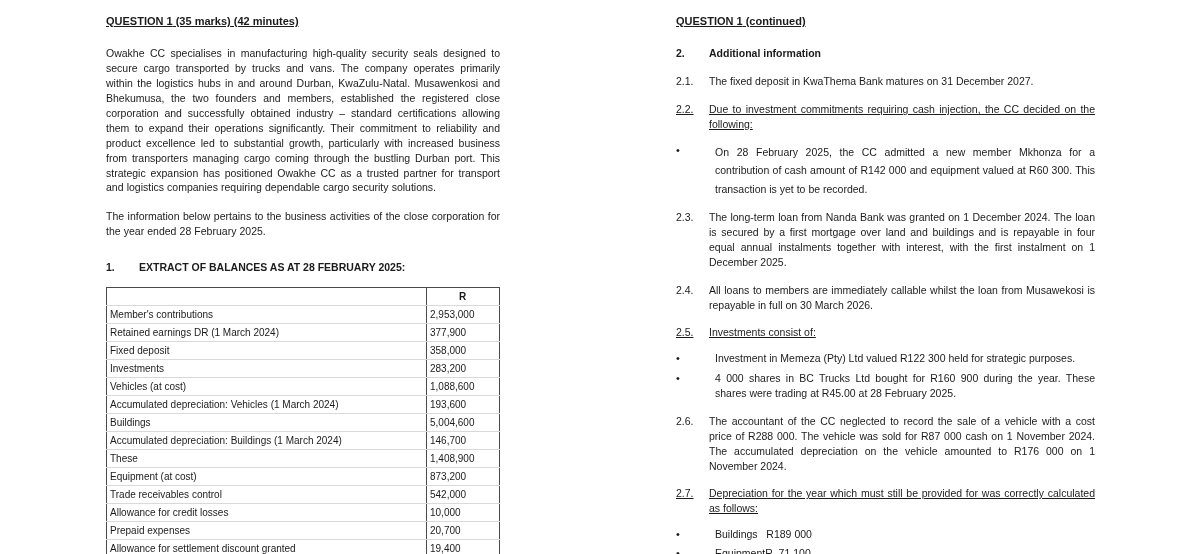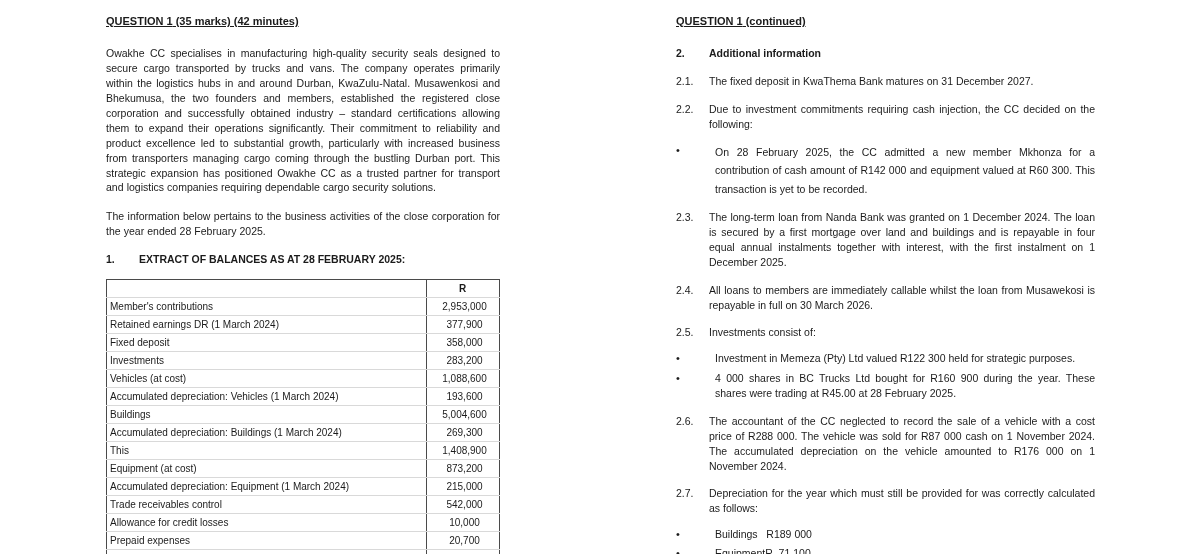--- a/index.html
+++ b/index.html
@@ -49,21 +49,21 @@
   }
 
   
   p.body {
     font-size: 10.5px;
     line-height: 1.42;
     text-align: justify;
     margin: 0 0 14px 0;
     word-spacing: 0.2px;
   }
-  p.body.last { margin-bottom: 14px; }
+  p.body.last { margin-bottom: 22px; }
 
   
   .num-line {
     font-size: 10.5px;
     font-weight: bold;
     margin: 0 0 14px 0;
     display: flex;
   }
   .num-line .n {
     width: 33px;
@@ -91,21 +91,21 @@
   }
   table.balances td.label,
   table.balances th.label {
     text-align: left;
     border-right: 1.5px solid #4a4a4a;
     overflow: hidden;
     white-space: nowrap;
   }
   table.balances td.amount,
   table.balances th.amount {
-    text-align: center;
+    text-align: left;
     width: 73px;
     padding-right: 0;
     white-space: nowrap;
   }
   table.balances th.amount {
     font-weight: bold;
     text-align: center;
     padding-right: 4px;
   }
   table.balances thead th {
@@ -121,21 +121,21 @@
   }
   .sec .n {
     flex: 0 0 33px;
     width: 33px;
   }
   .sec .txt {
     flex: 1 1 auto;
     text-align: justify;
   }
   .sec.bold { font-weight: bold; }
-  .sec.tight { margin-bottom: 11px; }
+  .sec.tight { margin-bottom: 11px; text-decoration: underline; }
 
   .bullet {
     display: flex;
     font-size: 10.5px;
     line-height: 1.42;
     margin: 0 0 13px 0;
     gap: 6px;
   }
   .bullet .dot {
     flex: 0 0 33px;
@@ -205,33 +205,29 @@
           <tr>
             <td class="label">Accumulated depreciation: Vehicles (1 March 2024)</td>
             <td class="amount">193,600</td>
           </tr>
           <tr>
             <td class="label">Buildings</td>
             <td class="amount">5,004,600</td>
           </tr>
           <tr>
             <td class="label">Accumulated depreciation: Buildings (1 March 2024)</td>
-            <td class="amount">269,300</td>
-          </tr>
-          <tr>
-            <td class="label">This</td>
+            <td class="amount">146,700</td>
+          </tr>
+          <tr>
+            <td class="label">These</td>
             <td class="amount">1,408,900</td>
           </tr>
           <tr>
             <td class="label">Equipment (at cost)</td>
             <td class="amount">873,200</td>
-          </tr>
-          <tr>
-            <td class="label">Accumulated depreciation: Equipment (1 March 2024)</td>
-            <td class="amount">215,000</td>
           </tr>
           <tr>
             <td class="label">Trade receivables control</td>
             <td class="amount">542,000</td>
           </tr>
           <tr>
             <td class="label">Allowance for credit losses</td>
             <td class="amount">10,000</td>
           </tr>
           <tr>

